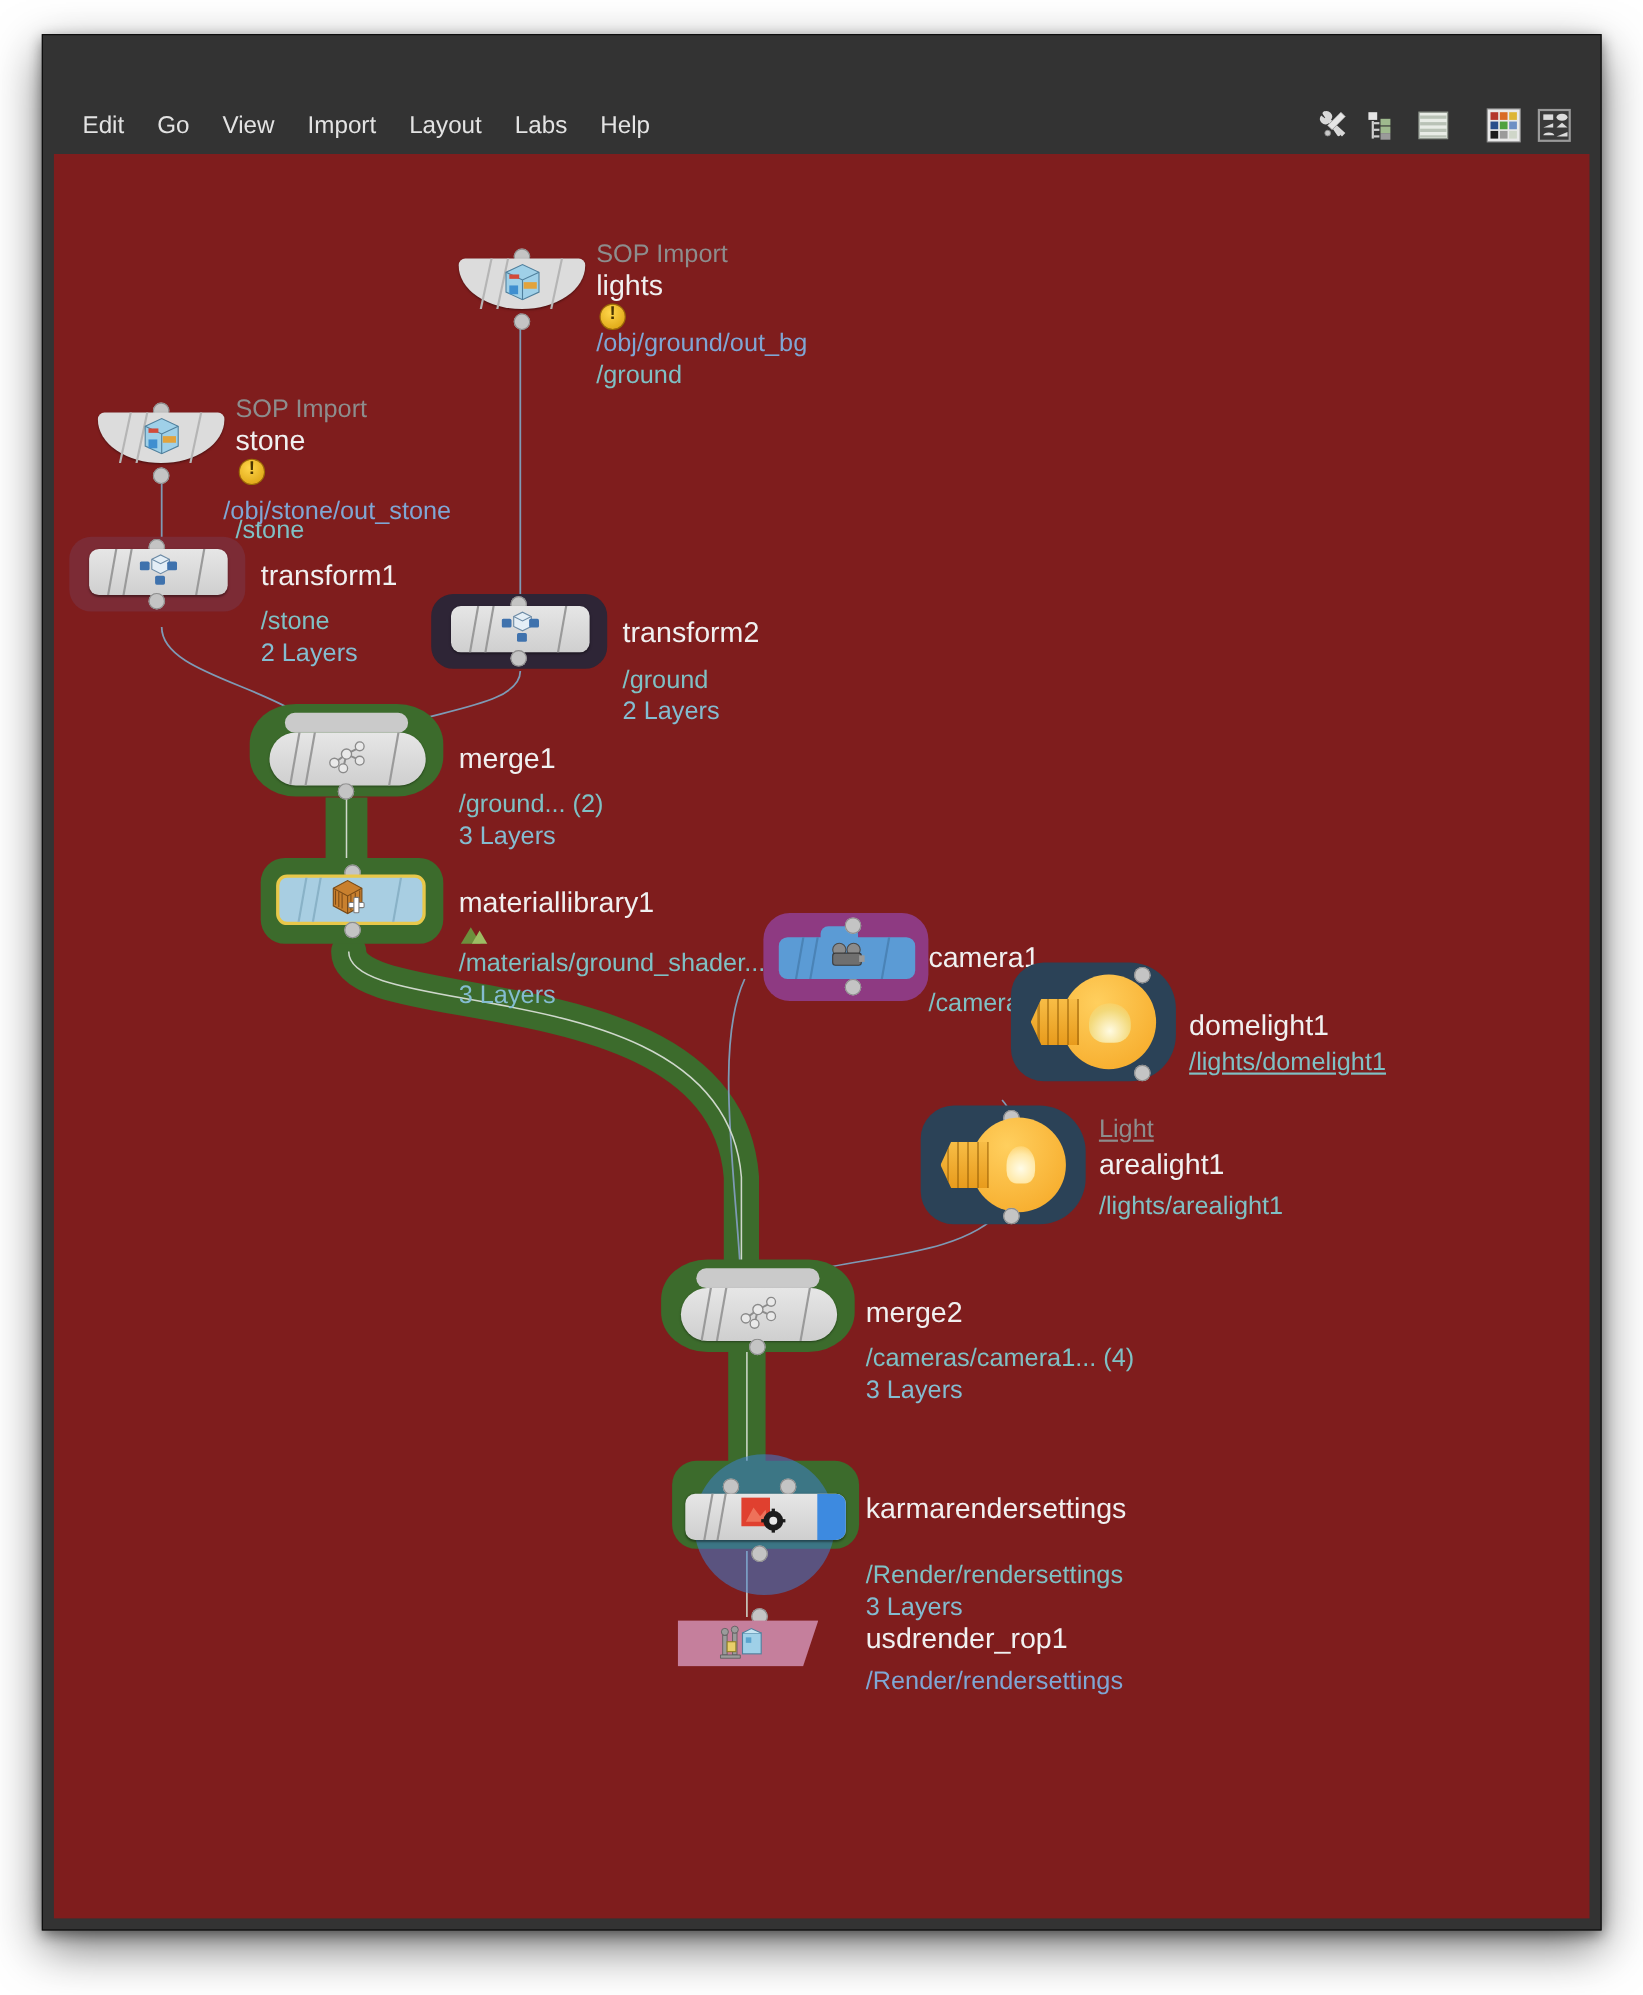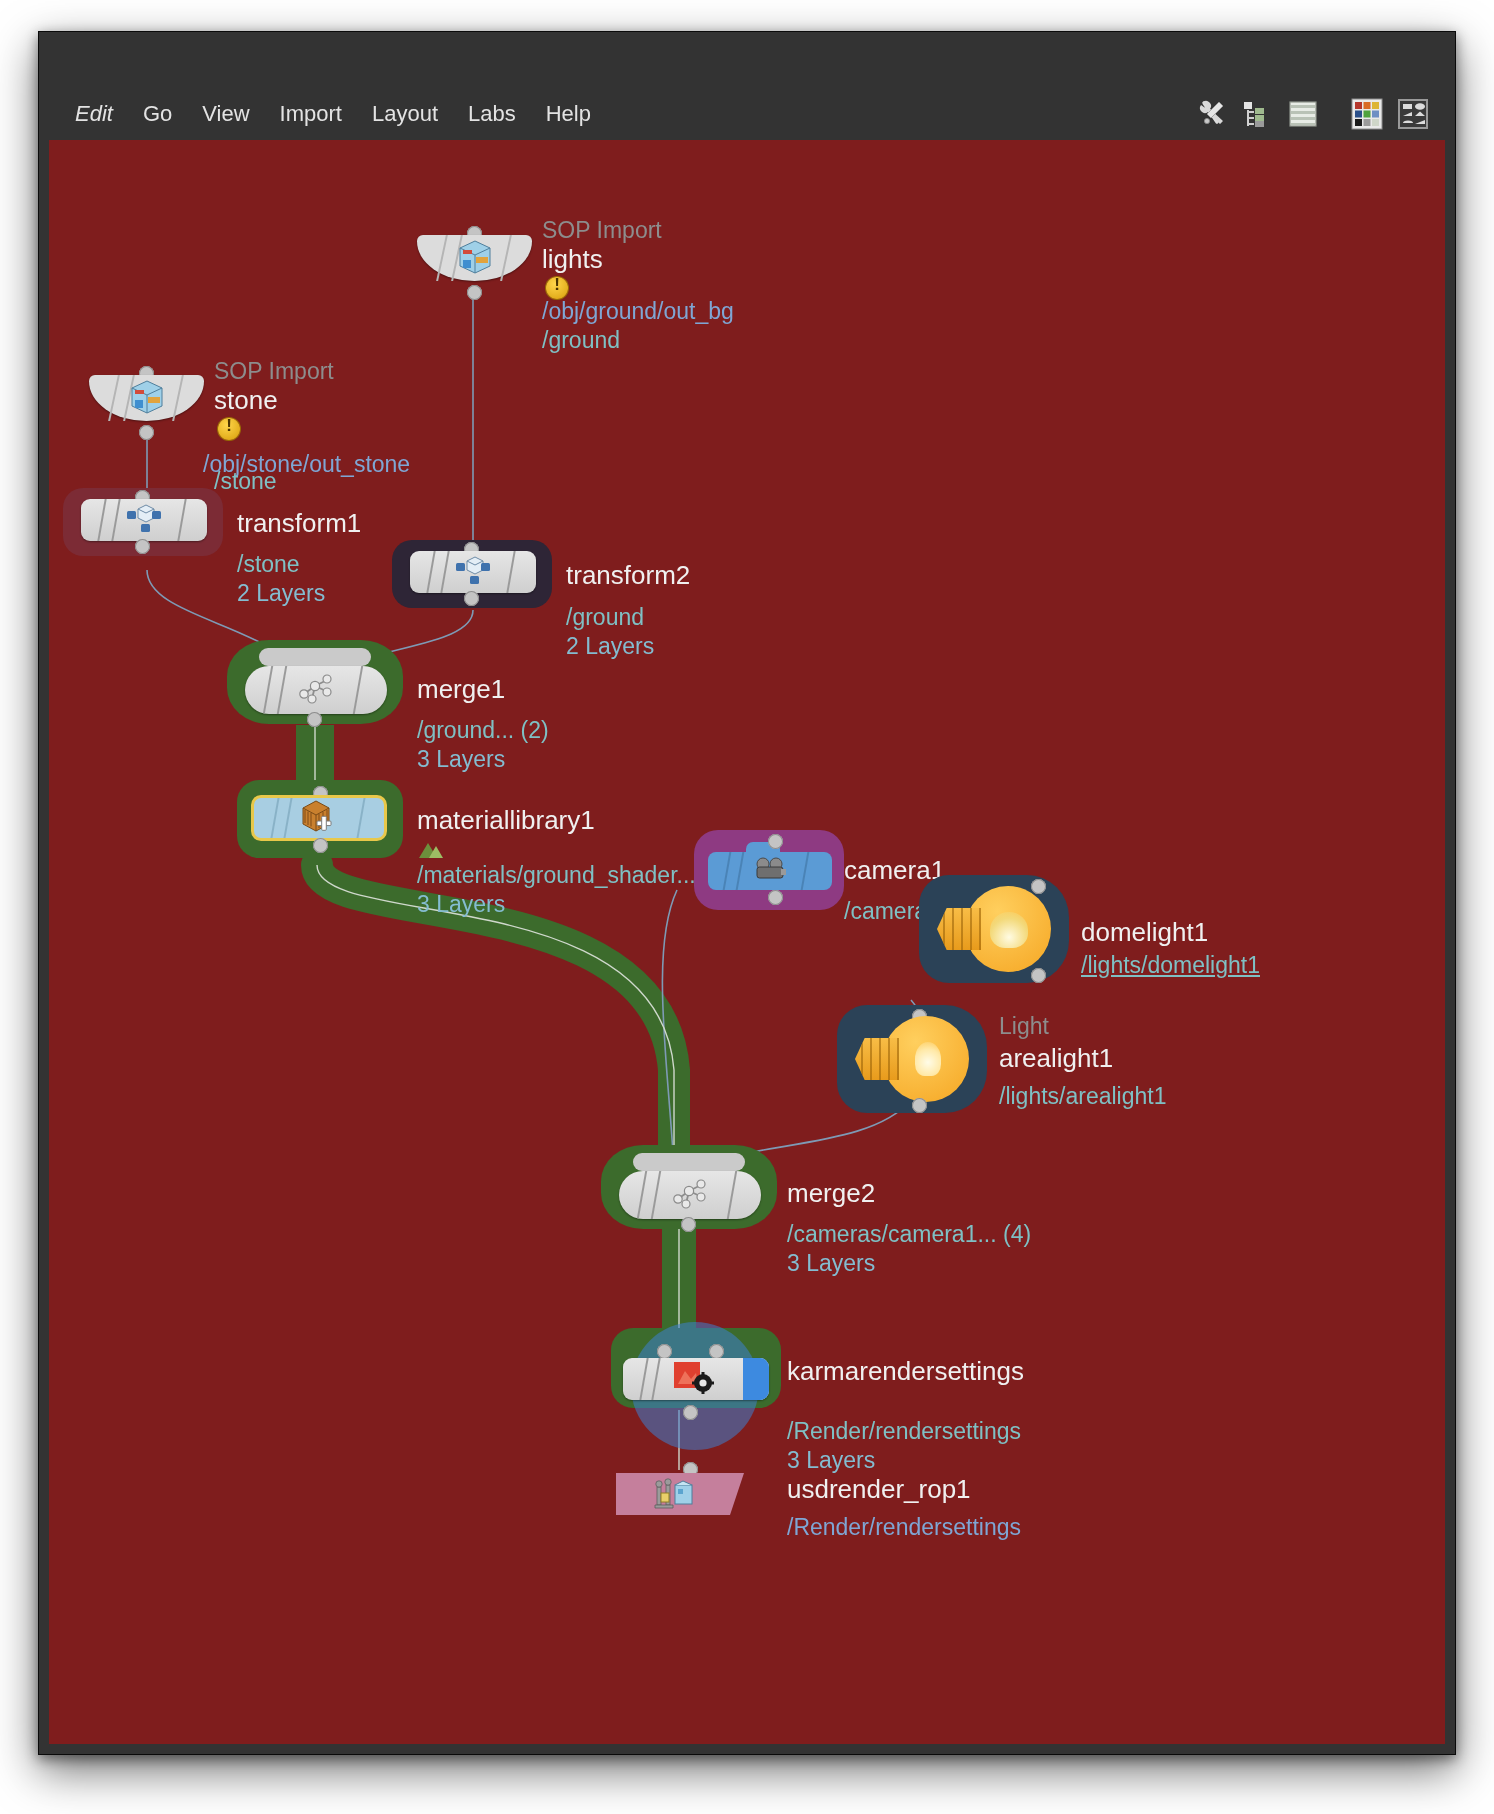--- a/index.html
+++ b/index.html
@@ -28,21 +28,21 @@
     background:radial-gradient(circle at 35% 30%,#ff8a7a,#c22a20);}
   .tab-icon .band{position:absolute;left:10px;top:5px;width:13px;height:4px;background:#e8e8ec;
     transform:rotate(-16deg);border-radius:1px;}
   .tab-title{color:#e8e8e8;font-size:21px;margin-left:11px;letter-spacing:.2px;}
 
   .menubar{
     position:absolute;left:10px;top:58px;width:1394px;height:48px;
     display:flex;align-items:center;
   }
   .menu-item{color:#e3e3e3;font-size:22px;padding:3px 15px;cursor:default;white-space:nowrap;}
-  .menu-item:first-child{margin-left:11px;font-style:italic;}
+  .menu-item:first-child{margin-left:11px;}
   .tools{position:absolute;right:10px;top:0;height:48px;display:flex;align-items:center;gap:6px;}
   .ticon{width:40px;height:40px;display:flex;align-items:center;justify-content:center;position:relative;}
 
   
   .canvas{
     position:absolute;left:10px;top:108px;right:10px;bottom:10px;
     background:#7f1d1d;overflow:hidden;
   }
 
   
@@ -409,21 +409,21 @@
       <div class="node" style="left:788px;top:865px;">
         <div class="bulbhalo" style="left:0;top:0;width:150px;height:108px;border-radius:30px 42px 42px 30px;"></div>
         <span class="nbadge" style="left:75px;top:4px;"></span>
         <div class="bulb" style="left:18px;top:11px;width:114px;height:86px;">
           <span class="glass"></span>
             <span class="base"></span>
             <span class="filsm"></span>
         </div>
         <span class="nbadge" style="left:75px;top:93px;"></span>
       </div>
-      <div class="label type" style="left:950px;top:873px;">Light</div>
+      <div class="label type" style="left:950px;top:873px;text-decoration:underline;">Light</div>
       <div class="label name" style="left:950px;top:903px;">arealight1</div>
       <div class="label path2" style="left:950px;top:943px;">/lights/arealight1</div>
 
       <div class="node" style="left:552px;top:1005px;">
         <div class="halo" style="left:0;top:0;width:176px;height:84px;background:#3c6b2c;border-radius:42px/36px;"></div>
         <div style="position:absolute;left:32px;top:8px;width:112px;height:18px;background:#cacaca;border-radius:9px;"></div>
         <div class="body" style="left:18px;top:26px;width:142px;height:48px;border-radius:24px/24px;">
           <span class="slash" style="left:22px;"></span>
             <span class="slash" style="left:36px;"></span>
           <span class="slash" style="left:112px;"></span>

